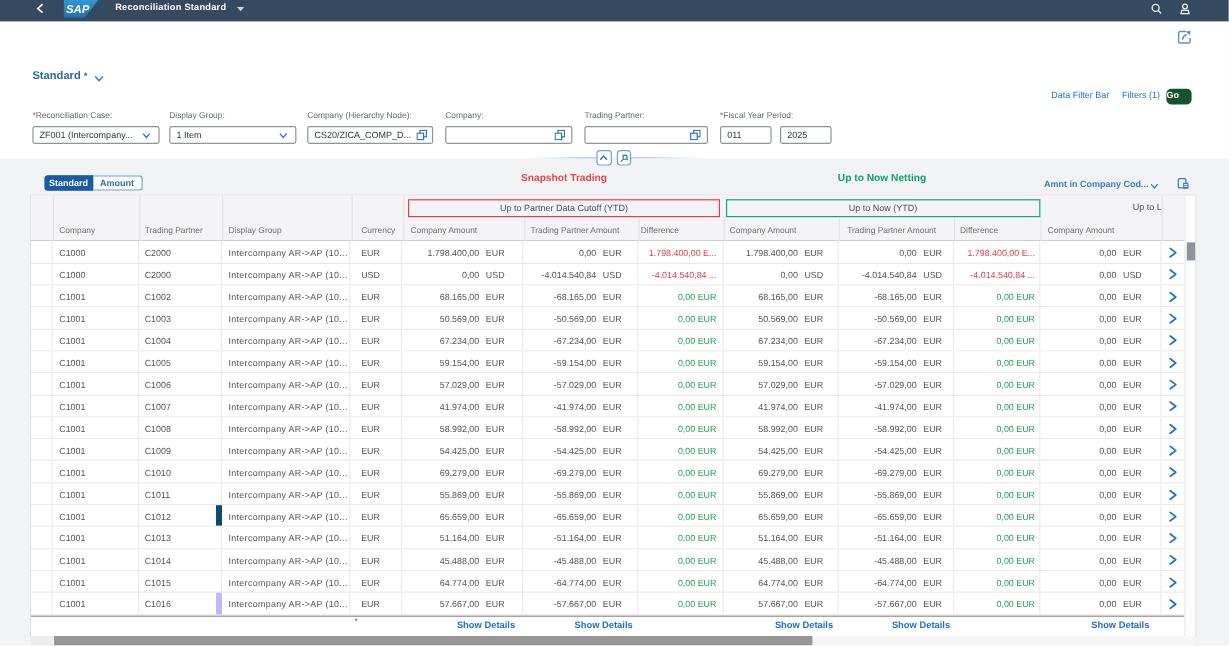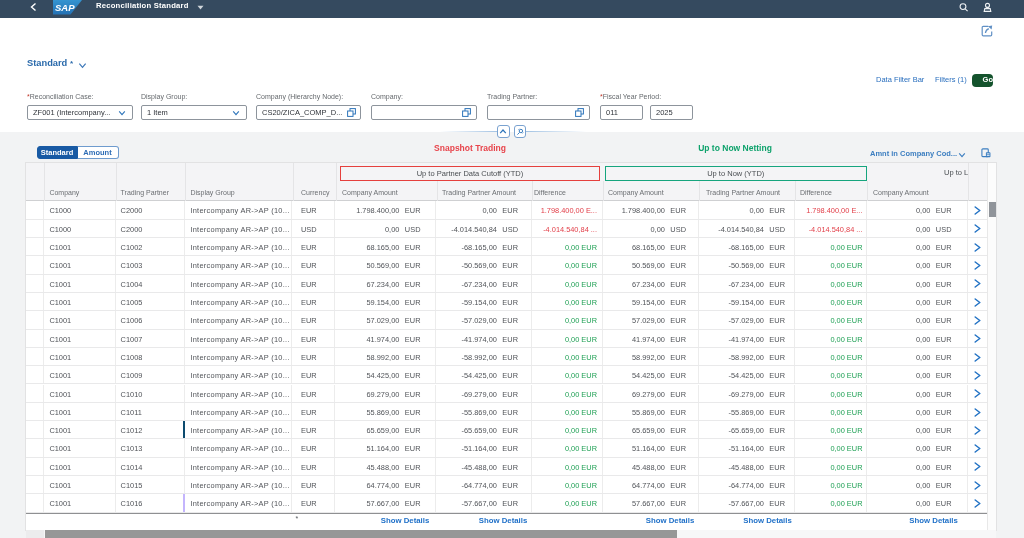--- a/index.html
+++ b/index.html
@@ -76,21 +76,21 @@
   </svg>
 <div class="inp" style="left:487px;top:105px;width:103px"></div>
 <svg class="abs" style="left:575.0px;top:108.0px" width="9" height="9" viewBox="0 0 9 9">
     <rect x="3" y="0.6" width="5.4" height="5.4" fill="none" stroke="#2d74ba" stroke-width="1"></rect>
     <rect x="0.6" y="3" width="5.4" height="5.4" fill="#fff" stroke="#2d74ba" stroke-width="1"></rect>
   </svg>
 <div class="inp" style="left:600px;top:105px;width:43px">011</div>
 <div class="inp" style="left:650px;top:105px;width:43px">2025</div>
 <div class="abs" style="left:876px;top:75px;font-size:7.5px;color:#2a6fbe">Data Filter Bar</div>
 <div class="abs" style="left:935px;top:75px;font-size:7.5px;color:#2a6fbe">Filters (1)</div>
-<div class="abs" style="left:972px;top:73.5px;width:21px;height:13px;background:#14532d;border-radius:4px;color:#fff;font-size:7.5px;font-weight:bold;text-align:right;line-height:12.5px">Go</div>
+<div class="abs" style="left:972px;top:73.5px;width:21px;height:13px;background:#14532d;border-radius:4px;color:#fff;font-size:7.5px;font-weight:bold;text-align:left;line-height:12.5px">Go</div>
 <div class="abs" style="left:440px;top:130.6px;width:60px;height:1px;background:linear-gradient(to right,rgba(176,200,230,0),#9fc0e2)"></div>
 <div class="abs" style="left:524px;top:130.6px;width:62px;height:1px;background:linear-gradient(to left,rgba(176,200,230,0),#9fc0e2)"></div>
 <div class="abs" style="left:497px;top:125.2px;width:12.6px;height:12.6px;border:1px solid #7aa2d0;border-radius:3px;background:#fff"></div>
 <svg class="abs" style="left:499.3px;top:128.2px" width="8" height="8" viewBox="0 0 10 10">
     <path d="M1.5 6.5 L5 2.5 L8.5 6.5" fill="none" stroke="#2d74ba" stroke-width="1.5"></path>
   </svg>
 <div class="abs" style="left:513.8px;top:125.2px;width:12.6px;height:12.6px;border:1px solid #7aa2d0;border-radius:3px;background:#fff"></div>
 <svg class="abs" style="left:516.2px;top:127.6px" width="8" height="8" viewBox="0 0 8 8">
     <circle cx="4.9" cy="3.0" r="1.7" fill="none" stroke="#2d74ba" stroke-width="0.9"></circle>
     <line x1="3.6" y1="4.4" x2="1.4" y2="6.6" stroke="#2d74ba" stroke-width="0.9"></line>
@@ -363,21 +363,21 @@
     <div class="cell num" style="width:101.0px;padding-right:15.5px;line-height:20.12px;border-right:1px solid #ececec;color:#515459">0,00<span style="display:inline-block;width:5.5px"></span>EUR</div>
     <div class="cell" style="width:19.4px;position:relative">
       <svg style="position:absolute;left:6px;top:4.7px" width="7" height="9" viewBox="0 0 7 9">
         <path d="M1.2 1 L5.8 4.5 L1.2 8" fill="none" stroke="#2272c4" stroke-width="1.5" stroke-linecap="round" stroke-linejoin="round"></path>
       </svg>
     </div>
   </div>
 <div class="row" style="top:421.14px;height:18.32px;left:26.3px">
     <div class="cell" style="width:18.1px;border-right:1px solid #ececec"></div>
     <div class="cell" style="width:71.2px;padding-left:5px;font-size:7.4px;color:#515459;line-height:20.12px;border-right:1px solid #ececec">C1001</div>
-    <div class="cell" style="width:69.8px;padding-left:5px;font-size:7.4px;color:#515459;line-height:20.12px;border-right:2px solid #0c4a6e">C1012</div>
+    <div class="cell" style="width:69.8px;padding-left:5px;font-size:7.4px;color:#515459;line-height:20.12px;border-right:5px solid #0c4a6e">C1012</div>
     <div class="cell" style="width:107.1px;padding-left:5px;font-size:7.4px;color:#515459;line-height:20.12px;border-right:1px solid #ececec;letter-spacing:0.28px">Intercompany AR-&gt;AP (10...</div>
     <div class="cell" style="width:43.0px;padding-left:8.5px;font-size:7.4px;color:#515459;line-height:20.12px;border-right:1px solid #ececec">EUR</div>
     <div class="cell num" style="width:101.0px;padding-right:15.0px;line-height:20.12px;border-right:1px solid #ececec;color:#515459">65.659,00<span style="display:inline-block;width:5.5px"></span>EUR</div>
     <div class="cell num" style="width:95.5px;padding-right:13.0px;line-height:20.12px;border-right:1px solid #ececec;color:#515459">-65.659,00<span style="display:inline-block;width:5.5px"></span>EUR</div>
     <div class="cell num" style="width:71.0px;padding-right:5px;line-height:20.12px;border-right:1px solid #ececec;color:#21a156">0,00&nbsp;EUR</div>
     <div class="cell num" style="width:96.0px;padding-right:12.0px;line-height:20.12px;border-right:1px solid #ececec;color:#515459">65.659,00<span style="display:inline-block;width:5.5px"></span>EUR</div>
     <div class="cell num" style="width:96.0px;padding-right:9.0px;line-height:20.12px;border-right:1px solid #ececec;color:#515459">-65.659,00<span style="display:inline-block;width:5.5px"></span>EUR</div>
     <div class="cell num" style="width:72.0px;padding-right:3.5px;line-height:20.12px;border-right:1px solid #ececec;color:#21a156">0,00&nbsp;EUR</div>
     <div class="cell num" style="width:101.0px;padding-right:15.5px;line-height:20.12px;border-right:1px solid #ececec;color:#515459">0,00<span style="display:inline-block;width:5.5px"></span>EUR</div>
     <div class="cell" style="width:19.4px;position:relative">
@@ -439,21 +439,21 @@
     <div class="cell num" style="width:101.0px;padding-right:15.5px;line-height:20.12px;border-right:1px solid #ececec;color:#515459">0,00<span style="display:inline-block;width:5.5px"></span>EUR</div>
     <div class="cell" style="width:19.4px;position:relative">
       <svg style="position:absolute;left:6px;top:4.7px" width="7" height="9" viewBox="0 0 7 9">
         <path d="M1.2 1 L5.8 4.5 L1.2 8" fill="none" stroke="#2272c4" stroke-width="1.5" stroke-linecap="round" stroke-linejoin="round"></path>
       </svg>
     </div>
   </div>
 <div class="row" style="top:494.42px;height:18.32px;left:26.3px">
     <div class="cell" style="width:18.1px;border-right:1px solid #ececec"></div>
     <div class="cell" style="width:71.2px;padding-left:5px;font-size:7.4px;color:#515459;line-height:20.12px;border-right:1px solid #ececec">C1001</div>
-    <div class="cell" style="width:69.8px;padding-left:5px;font-size:7.4px;color:#515459;line-height:20.12px;border-right:2px solid #c4b5fd">C1016</div>
+    <div class="cell" style="width:69.8px;padding-left:5px;font-size:7.4px;color:#515459;line-height:20.12px;border-right:5px solid #c4b5fd">C1016</div>
     <div class="cell" style="width:107.1px;padding-left:5px;font-size:7.4px;color:#515459;line-height:20.12px;border-right:1px solid #ececec;letter-spacing:0.28px">Intercompany AR-&gt;AP (10...</div>
     <div class="cell" style="width:43.0px;padding-left:8.5px;font-size:7.4px;color:#515459;line-height:20.12px;border-right:1px solid #ececec">EUR</div>
     <div class="cell num" style="width:101.0px;padding-right:15.0px;line-height:20.12px;border-right:1px solid #ececec;color:#515459">57.667,00<span style="display:inline-block;width:5.5px"></span>EUR</div>
     <div class="cell num" style="width:95.5px;padding-right:13.0px;line-height:20.12px;border-right:1px solid #ececec;color:#515459">-57.667,00<span style="display:inline-block;width:5.5px"></span>EUR</div>
     <div class="cell num" style="width:71.0px;padding-right:5px;line-height:20.12px;border-right:1px solid #ececec;color:#21a156">0,00&nbsp;EUR</div>
     <div class="cell num" style="width:96.0px;padding-right:12.0px;line-height:20.12px;border-right:1px solid #ececec;color:#515459">57.667,00<span style="display:inline-block;width:5.5px"></span>EUR</div>
     <div class="cell num" style="width:96.0px;padding-right:9.0px;line-height:20.12px;border-right:1px solid #ececec;color:#515459">-57.667,00<span style="display:inline-block;width:5.5px"></span>EUR</div>
     <div class="cell num" style="width:72.0px;padding-right:3.5px;line-height:20.12px;border-right:1px solid #ececec;color:#21a156">0,00&nbsp;EUR</div>
     <div class="cell num" style="width:101.0px;padding-right:15.5px;line-height:20.12px;border-right:1px solid #ececec;color:#515459">0,00<span style="display:inline-block;width:5.5px"></span>EUR</div>
     <div class="cell" style="width:19.4px;position:relative">

